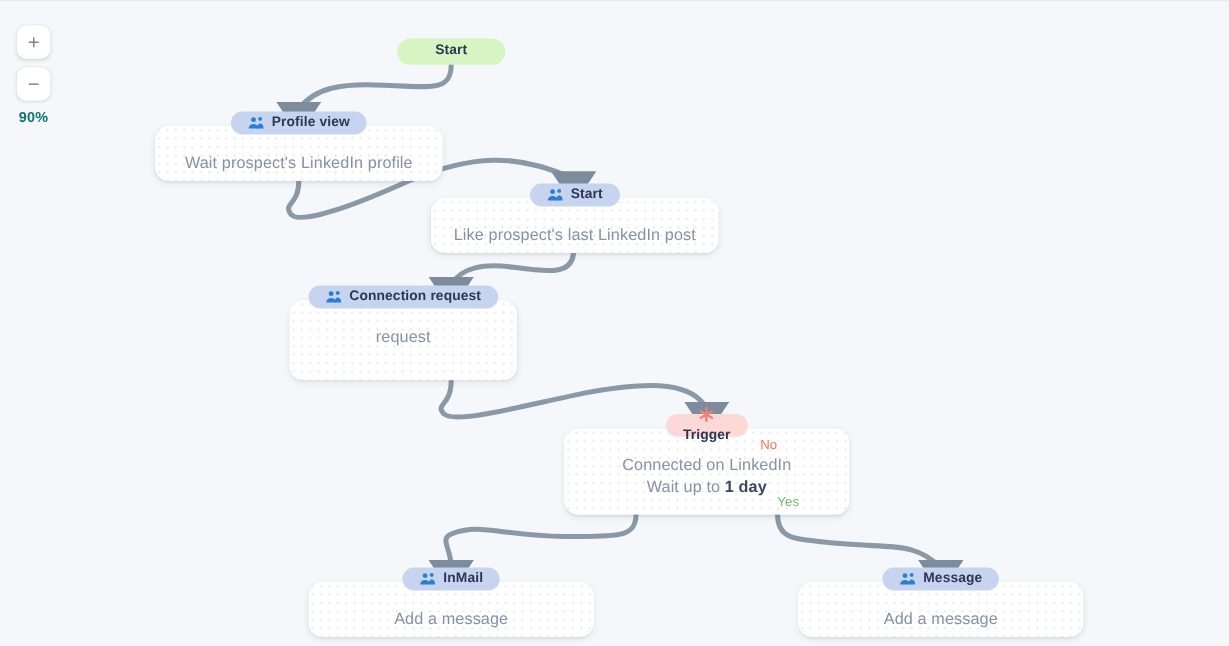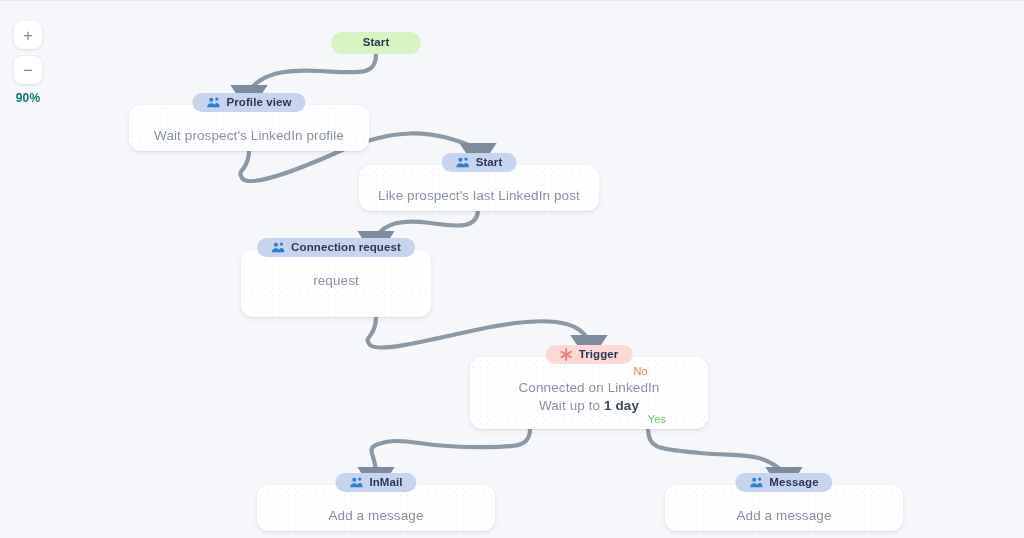--- a/index.html
+++ b/index.html
@@ -79,21 +79,21 @@
     border-radius:10px;
     display:flex;align-items:center;justify-content:center;
     gap:6px;
     padding:0 14px;
     white-space:nowrap;
     z-index:25;
     box-sizing:border-box;
   }
   .pill-blue{background:#c7d4f0;}
   .pill-green{background:#d6f5c2;}
-  .pill-pink{background:#fcd9d6;}
+  .pill-pink{background:#fcd9d6;flex-direction:column;}
   .pill-label{
     font-size:11.5px;
     font-weight:bold;
     color:#2c3852;
     letter-spacing:.1px;
     line-height:1;
   }
   .pill-icon{display:flex;align-items:center;justify-content:center;line-height:0;}
 
   

